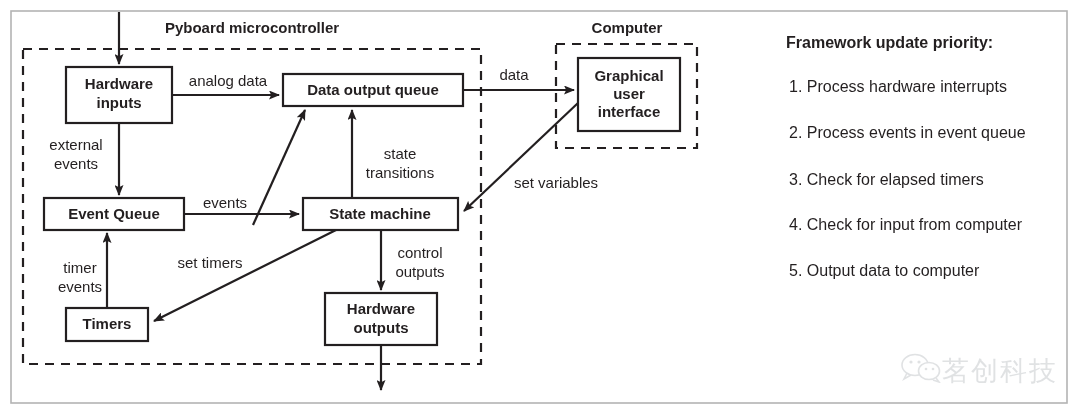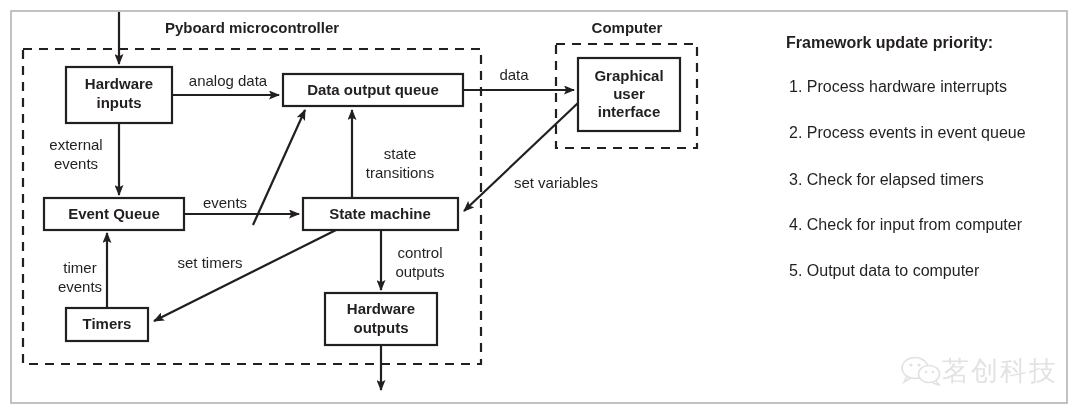--- a/index.html
+++ b/index.html
@@ -79,21 +79,20 @@
   .conn {
     stroke: #231f20;
     stroke-width: 2.2;
     fill: none;
   }
   .watermark {
     position: absolute;
     right: 22px;
     bottom: 26px;
     display: flex;
-    align-items: center;
     opacity: 0.30;
   }
   .watermark .wm-text {
     font-size: 27px;
     color: #9aa0a6;
     letter-spacing: 2px;
     font-family: "DejaVu Sans", sans-serif;
   }
   .wm-icon {
     display: block;

